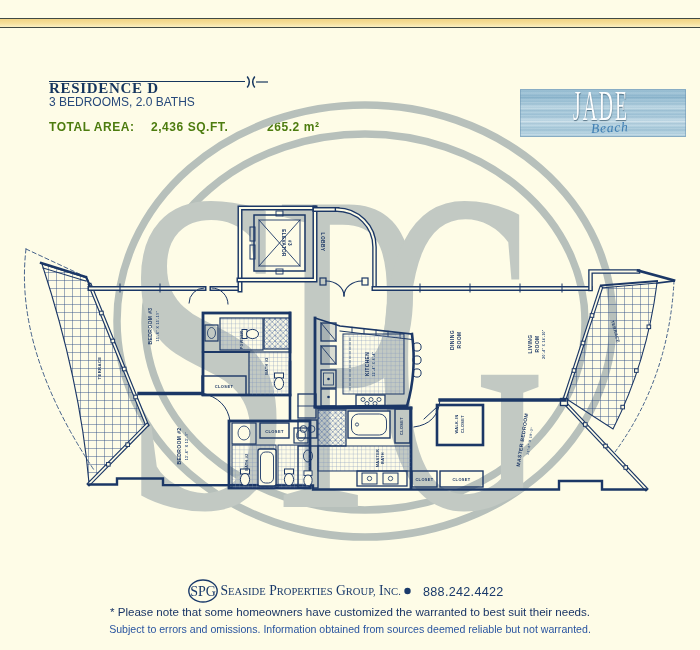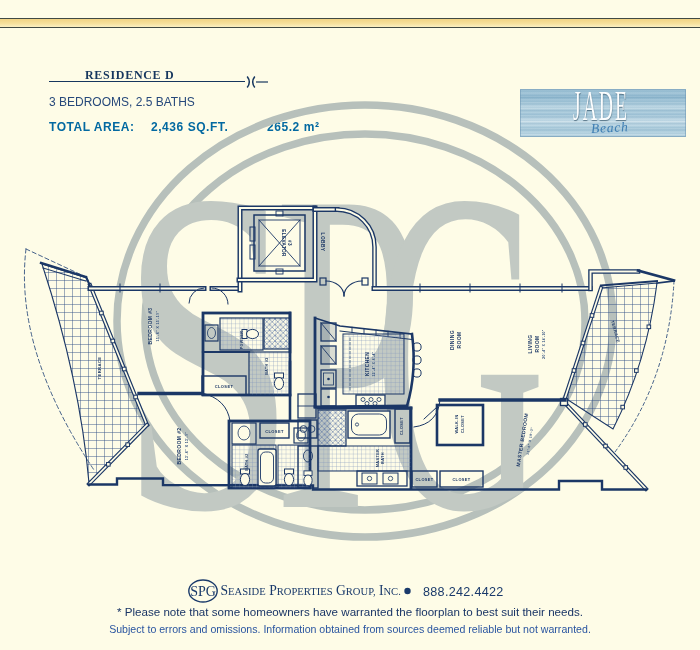--- a/index.html
+++ b/index.html
@@ -1,27 +1,27 @@
 <!DOCTYPE html>
 <html><head>
 <meta charset="utf-8">
 <style>
   html,body { margin:0; padding:0; }
   body { width:700px; height:650px; background:#fefce7; position:relative;
          font-family:"Liberation Sans", sans-serif; overflow:hidden; }
   .goldbar { position:absolute; left:0; top:17.5px; width:700px; height:8.5px;
      background:linear-gradient(#f1d384,#f6e09c 55%,#fbf0c2);
      border-top:1.8px solid #414a44; border-bottom:1.8px solid #414a44; }
-  .title { position:absolute; left:49px; top:68px; color:#16365e;
-     font-family:"Liberation Serif", serif; font-size:12px; font-weight:bold;
-     letter-spacing:0.7px;margin-left:36px; }
+  .title { position:absolute; left:49px; top:80px; color:#16365e;
+     font-family:"Liberation Serif", serif; font-size:15px; font-weight:bold;
+     letter-spacing:0.7px; }
   .tline { position:absolute; left:49px; top:81px; width:196px; height:1.3px; background:#16365e; }
   .tdec { position:absolute; left:245px; top:76px; width:24px; height:12px; }
   .sub { position:absolute; left:49px; top:95px; color:#27497b; font-size:12px; letter-spacing:0px; }
-  .area { position:absolute; top:120px; color:#0369a1; font-size:12px;
+  .area { position:absolute; top:120px; color:#4d7c0f; font-size:12px;
      font-weight:bold; letter-spacing:0.55px; }
   .jade { position:absolute; left:520px; top:41px; width:166px; height:48px;
      background:
        repeating-linear-gradient(180deg, rgba(255,255,255,0.22) 0px, rgba(120,160,185,0.22) 2px, rgba(255,255,255,0.18) 4px, rgba(140,175,198,0.2) 6.5px),
        linear-gradient(180deg,#9cc2d6 0%,#8ab5cd 20%,#b4d2e0 38%,#98bfd4 52%,#c2dae6 68%,#a2c6d8 82%,#b6d3e1 100%);
      box-shadow:inset 0 0 0 1px rgba(110,150,178,0.55);margin-top:48px; }
   .jade .big { position:absolute; left:21px; width:120px; top:-7px; text-align:center; color:#fbfdfe;
      font-family:"Liberation Serif", serif; font-size:42px;
      transform:scale(0.47,1.0); letter-spacing:4px;
      text-shadow:0.6px 0.8px 1.4px rgba(55,85,105,0.75); }
@@ -38,21 +38,21 @@
 </head>
 <body>
   <div class="goldbar"></div>
   <div class="title">RESIDENCE&nbsp;D</div>
   <div class="tline"></div>
   <svg class="tdec" width="24" height="12" viewBox="0 0 24 12">
     <path d="M11,6 L23,6" stroke="#16365e" stroke-width="1.2"></path>
     <path d="M2.2,0.5 Q6.4,6 2.2,11.5" stroke="#16365e" stroke-width="1.5" fill="none"></path>
     <path d="M9.8,0.5 Q5.6,6 9.8,11.5" stroke="#16365e" stroke-width="1.5" fill="none"></path>
   </svg>
-  <div class="sub">3 BEDROOMS, 2.5 BATHS</div>
+  <div class="sub">3 BEDROOMS, 2.0 BATHS</div>
   <div class="area" style="left:49px">TOTAL AREA:</div>
   <div class="area" style="left:151px">2,436 SQ.FT.</div>
   <div class="area" style="left:267px">265.2 m²</div>
   <div class="jade">
     <div class="big">JADE</div>
     <div class="scr">Beach</div>
   </div>
   <svg width="700" height="650" viewBox="0 0 700 650" style="left:0;top:0">
 <defs>
 <pattern id="ter" width="8" height="8" patternUnits="userSpaceOnUse">
@@ -278,14 +278,14 @@
   </svg>
   <div class="footer">
     <svg width="340" height="26" viewBox="0 0 340 26" style="position:static;vertical-align:middle">
       <ellipse cx="23" cy="14" rx="14.2" ry="11" fill="none" stroke="#1a3a6b" stroke-width="1.4"></ellipse>
       <text x="23" y="18.5" text-anchor="middle" font-family="Liberation Serif, serif" font-size="14" fill="#1a3a6b">SPG</text>
       <text x="40.5" y="18" font-family="Liberation Serif, serif" font-size="13.6" letter-spacing="0" fill="#1a3a6b">S<tspan font-size="10.6">EASIDE</tspan> P<tspan font-size="10.6">ROPERTIES</tspan> G<tspan font-size="10.6">ROUP,</tspan> I<tspan font-size="10.6">NC.</tspan></text>
       <circle cx="227.5" cy="14" r="3.2" fill="#1a3a6b"></circle>
       <text x="243" y="18.5" font-family="Liberation Sans, sans-serif" font-size="12.6" fill="#1a3a6b" letter-spacing="0.3">888.242.4422</text>
     </svg>
   </div>
-  <div class="fnote1">* Please note that some homeowners have warranted the floorplan to best suit their needs.</div>
+  <div class="fnote1">* Please note that some homeowners have customized the warranted to best suit their needs.</div>
   <div class="fnote2">Subject to errors and omissions. Information obtained from sources deemed reliable but not warranted.</div>
 
 </body></html>

